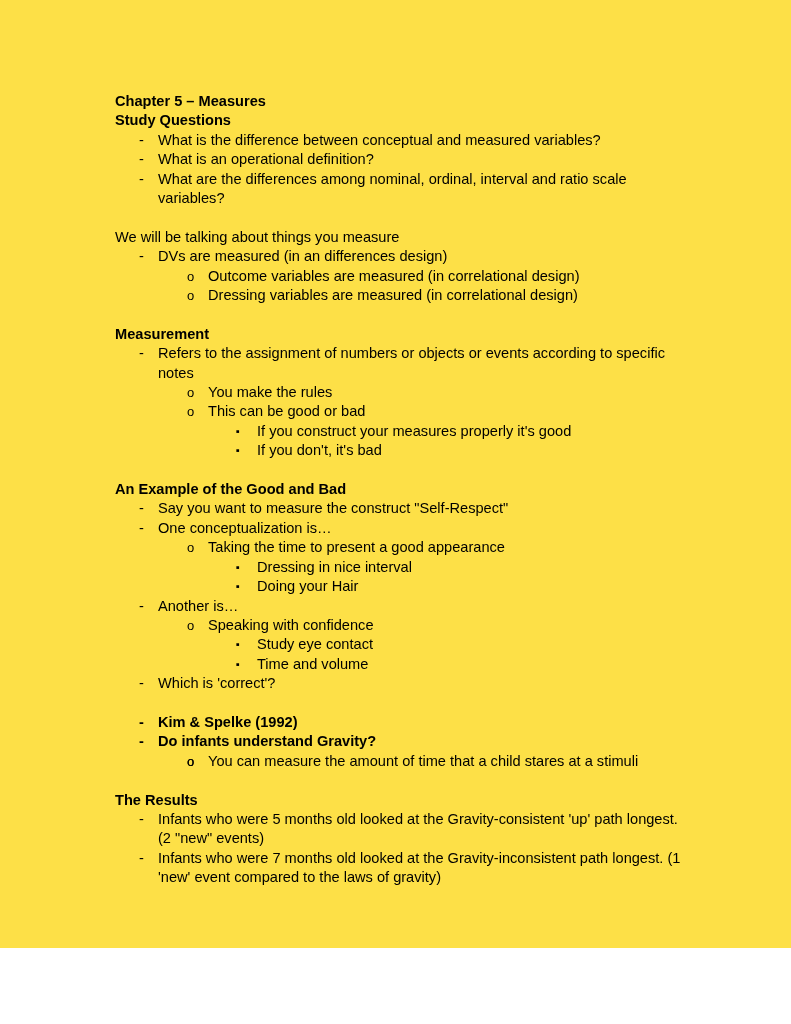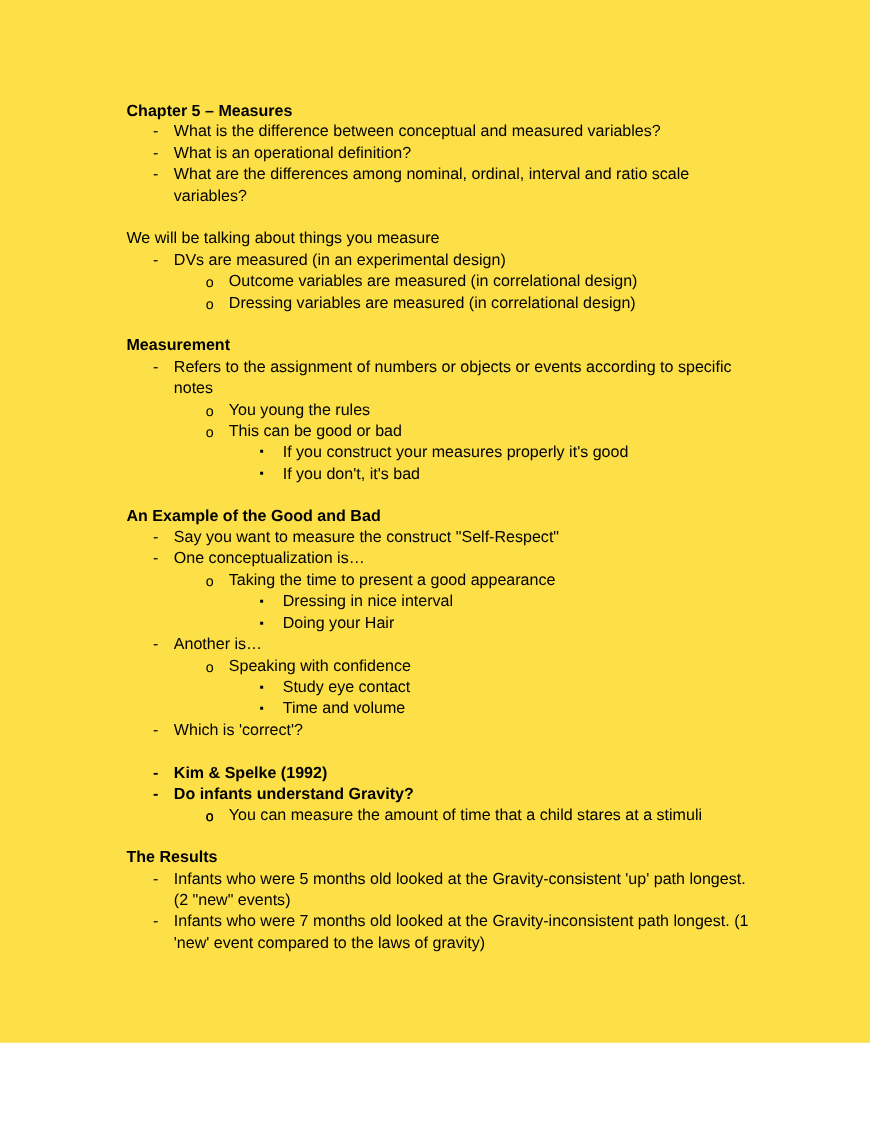--- a/index.html
+++ b/index.html
@@ -96,62 +96,63 @@
   .txt { display: inline; margin-top: 26px; }
 </style>
 </head>
 <body>
 
 <div id="page">
   <div class="doc">
 
     <div class="line heading">Chapter 5 – Measures</div>
 
+    <div class="line heading">Study Questions</div>
 
     <div class="line lvl1">
       <span class="bullet">-</span>
       <span class="txt">What is the difference between conceptual and measured variables?</span>
     </div>
     <div class="line lvl1">
       <span class="bullet">-</span>
       <span class="txt">What is an operational definition?</span>
     </div>
     <div class="line lvl1">
       <span class="bullet">-</span>
       <span class="txt">What are the differences among nominal, ordinal, interval and ratio scale variables?</span>
     </div>
 
     <div class="gap"></div>
 
     <div class="line plain">We will be talking about things you measure</div>
 
     <div class="line lvl1">
       <span class="bullet">-</span>
-      <span class="txt">DVs are measured (in an experimental design)</span>
+      <span class="txt">DVs are measured (in an differences design)</span>
     </div>
     <div class="line lvl2">
       <span class="bullet">o</span>
       <span class="txt">Outcome variables are measured (in correlational design)</span>
     </div>
     <div class="line lvl2">
       <span class="bullet">o</span>
       <span class="txt">Dressing variables are measured (in correlational design)</span>
     </div>
 
     <div class="gap"></div>
 
     <div class="line heading">Measurement</div>
 
     <div class="line lvl1">
       <span class="bullet">-</span>
       <span class="txt">Refers to the assignment of numbers or objects or events according to specific notes</span>
     </div>
     <div class="line lvl2">
       <span class="bullet">o</span>
-      <span class="txt">You young the rules</span>
+      <span class="txt">You make the rules</span>
     </div>
     <div class="line lvl2">
       <span class="bullet">o</span>
       <span class="txt">This can be good or bad</span>
     </div>
     <div class="line lvl3">
       <span class="bullet">▪</span>
       <span class="txt">If you construct your measures properly it's good</span>
     </div>
     <div class="line lvl3">

